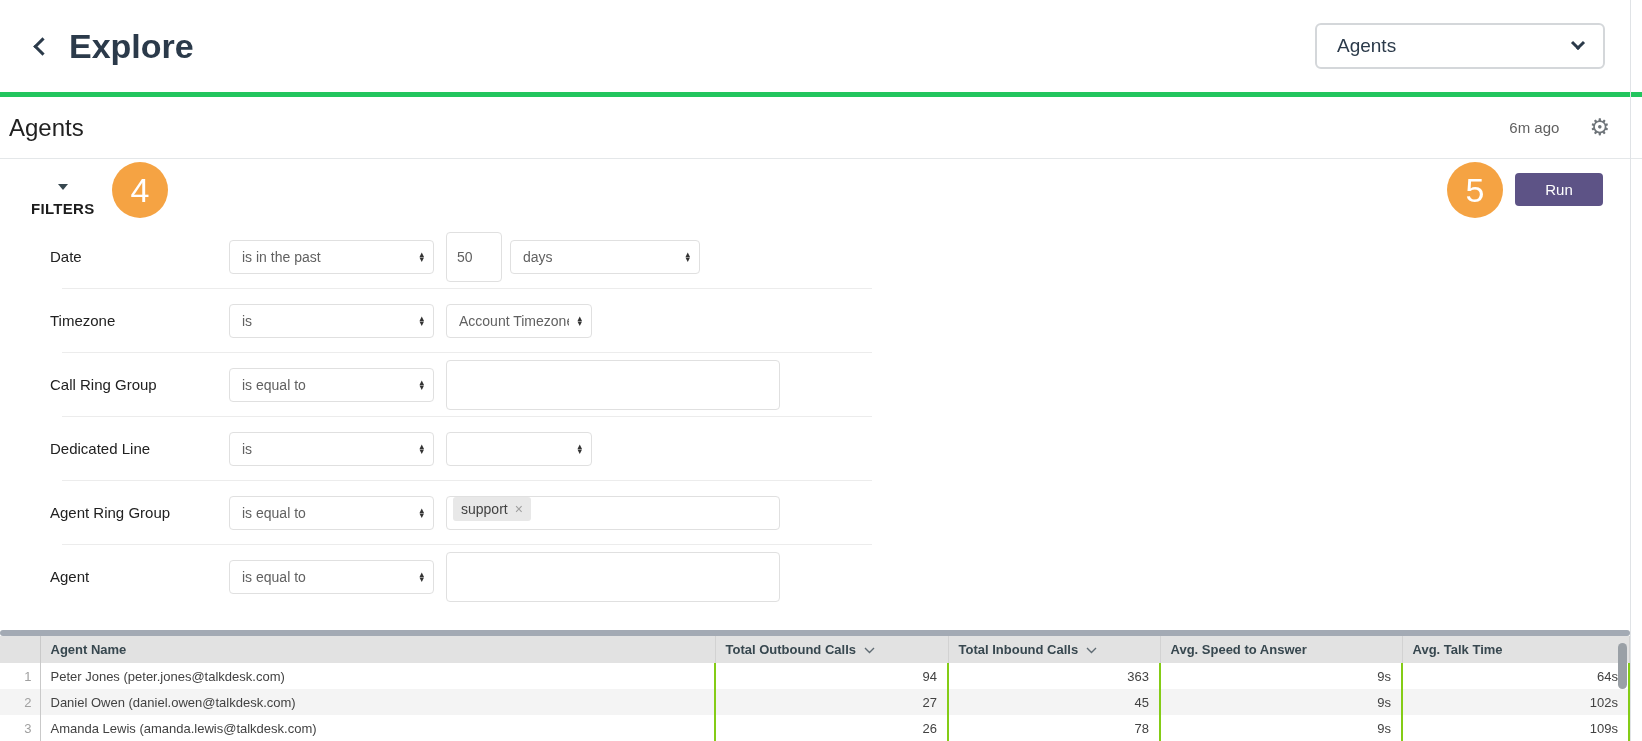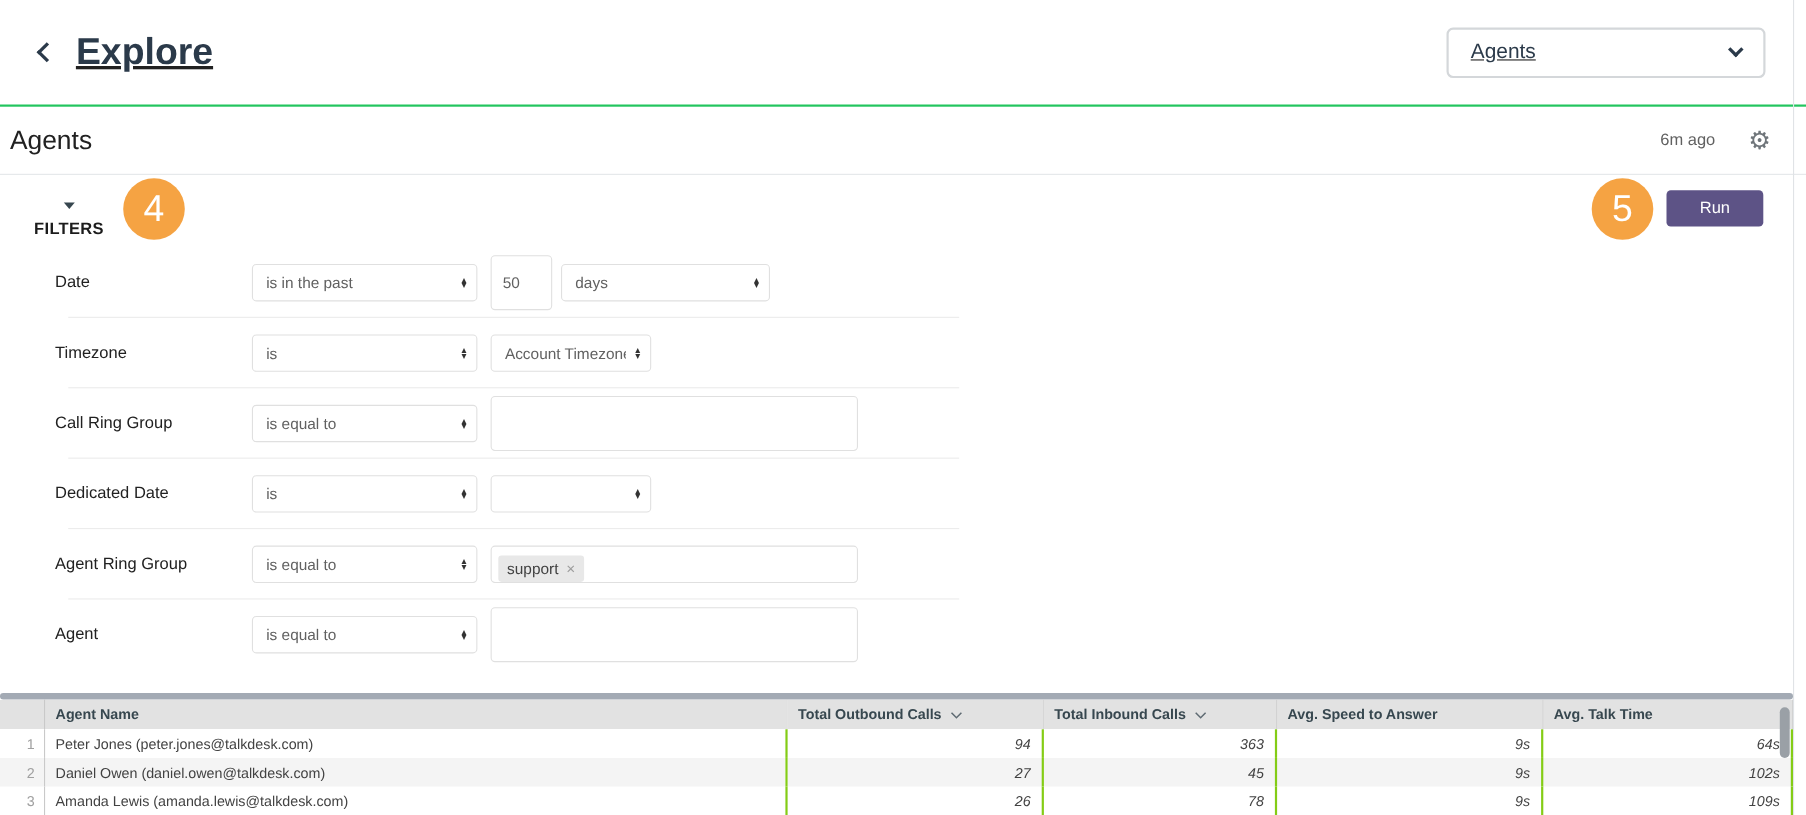--- a/index.html
+++ b/index.html
@@ -3,21 +3,21 @@
 <meta charset="utf-8">
 <style>
   * { margin:0; padding:0; box-sizing:border-box; }
   html,body { width:1642px; height:741px; }
   body {
     position:relative; overflow:hidden; background:#fff;
     font-family:"Liberation Sans", sans-serif; color:#212121;
   }
 
   
-  .topbar { height:97px; border-bottom:2px solid #22c55e; display:flex; align-items:center; justify-content:space-between; padding:0 37px 0 36px;text-decoration:underline; }
+  .topbar { height:97px; border-bottom:5px solid #22c55e; display:flex; align-items:center; justify-content:space-between; padding:0 37px 0 36px; }
   .back-title { display:flex; align-items:center; gap:20px; }
   .back-chevron { width:13px; height:13px; border-left:3px solid #2b3a4a; border-bottom:3px solid #2b3a4a; transform:rotate(45deg); cursor:pointer; }
   .explore-title { font-size:34px; font-weight:bold; color:#2b3a4a; }
   .explore-select { width:290px; height:46px; border:2px solid #d4d7da; border-radius:6px; display:flex; align-items:center; justify-content:space-between; padding:0 20px; cursor:pointer; background:#fff; }
   .explore-select .val { font-size:19px; color:#2b3a4a; }
   .chevron-down { width:10px; height:10px; border-right:3px solid #2b3a4a; border-bottom:3px solid #2b3a4a; transform:rotate(45deg); margin-top:-6px; }
 
   
   .page-head { height:62px; border-bottom:1px solid #e4e7e9; display:flex; align-items:center; justify-content:space-between; padding:0 32px 0 9px; }
   .page-title { font-size:24px; color:#212121; }
@@ -39,34 +39,34 @@
   .filter-row { height:63px; display:flex; align-items:center; padding-left:50px; }
   .filter-label { width:179px; font-size:15px; color:#212121; flex:none; }
   .controls { display:flex; align-items:center; }
   .sel { height:34px; border:1px solid #e0e0e0; border-radius:4px; background:#fff; display:flex; align-items:center; justify-content:space-between; padding:0 9px 0 12px; font-size:14px; color:#616161; cursor:pointer; flex:none; }
   .sel-text { white-space:nowrap; overflow:hidden; }
   .updown { display:flex; flex-direction:column; align-items:center; margin-left:8px; color:#333; flex:none; }
   .updown span { font-size:9px; line-height:5px; }
   .txt { height:50px; border:1px solid #e0e0e0; border-radius:4px; font-size:14px; color:#616161; padding:0 10px; font-family:inherit; flex:none; }
   .w-op { width:205px; } .w-num { width:56px; } .w-unit { width:190px; } .w-tz { width:146px; } .w-wide { width:334px; }
   .gap { width:12px; flex:none; }
-  .tag-box { height:34px; border:1px solid #e0e0e0; border-radius:4px; display:flex; align-items:flex-end; padding:0 6px; flex:none; cursor:text; }
+  .tag-box { height:34px; border:1px solid #e0e0e0; border-radius:4px; display:flex; align-items:flex-start; padding:0 6px; flex:none; cursor:text; }
   .chip { background:#e8e8e8; border-radius:3px; height:24px; display:flex; align-items:center; padding:0 8px; font-size:14px; color:#424242; gap:7px; }
   .chip-x { color:#9e9e9e; font-size:14px; cursor:pointer; }
   .divider { height:1px; background:#ececec; margin-left:62px; width:810px; }
 
   
   .data-table { position:absolute; top:630px; left:0; width:1630px; }
   .hscroll { height:6px; background:#a3aab4; border-radius:3px; }
   table { border-collapse:collapse; width:100%; table-layout:fixed; font-size:13px; }
   th { background:#e2e2e2; height:27px; font-weight:bold; color:#37474f; text-align:left; padding:0 10px; border-right:1px solid #d2d2d2; overflow:hidden; white-space:nowrap; }
   td { height:26px; padding:0 10px; border-right:2px solid #84cc16; color:#424242; overflow:hidden; white-space:nowrap; }
   td.row-num, th.row-num { text-align:right; color:#a0a0a0; border-right:1px solid #c9c9c9; padding:0 8px; }
   tr.stripe { background:#f4f4f4; }
-  .num { text-align:right;font-style:italic; }
+  .num { text-align:right; }
   .th-flex { display:flex; align-items:center; gap:8px; cursor:pointer; }
   .sort-chev { flex:none; margin-top:2px; }
   .vscroll-thumb { position:absolute; right:3px; top:13px; width:9px; height:46px; border-radius:5px; background:#9aa0a6; }
   .page-edge { position:absolute; left:1630px; top:0; width:1px; height:741px; background:#e0e3e6; }
 </style>
 </head>
 <body>
 
 <div class="topbar">
   <div class="back-title">
@@ -154,21 +154,21 @@
             <span>▾</span>
           </span>
       </div>
       <span class="gap"></span>
       <input class="txt w-wide" value="" style="">
     </div>
   </div>
   <div class="divider"></div>
 
   <div class="filter-row">
-    <span class="filter-label">Dedicated Date</span>
+    <span class="filter-label">Dedicated Line</span>
     <div class="controls">
       <div class="sel w-op">
         <span class="sel-text">is</span>
         <span class="updown">
             <span>▴</span>
             <span>▾</span>
           </span>
       </div>
       <span class="gap"></span>
       <div class="sel w-tz">

